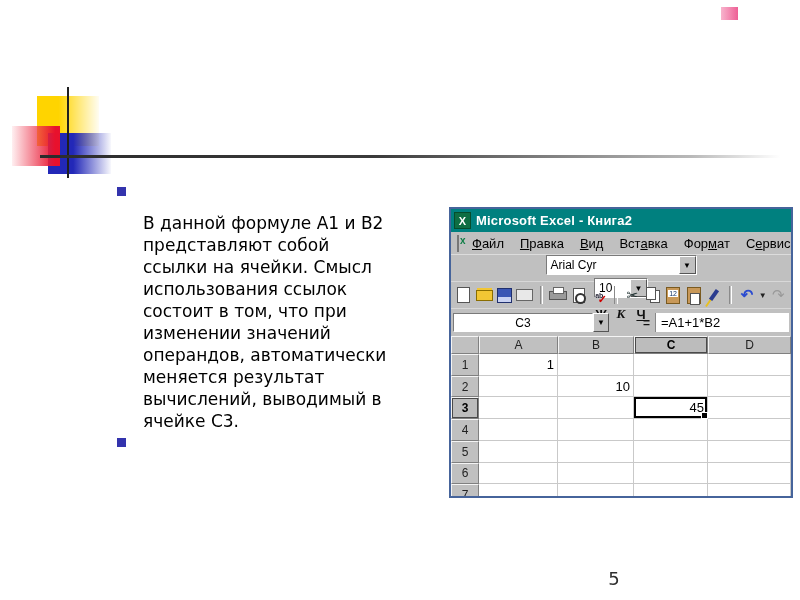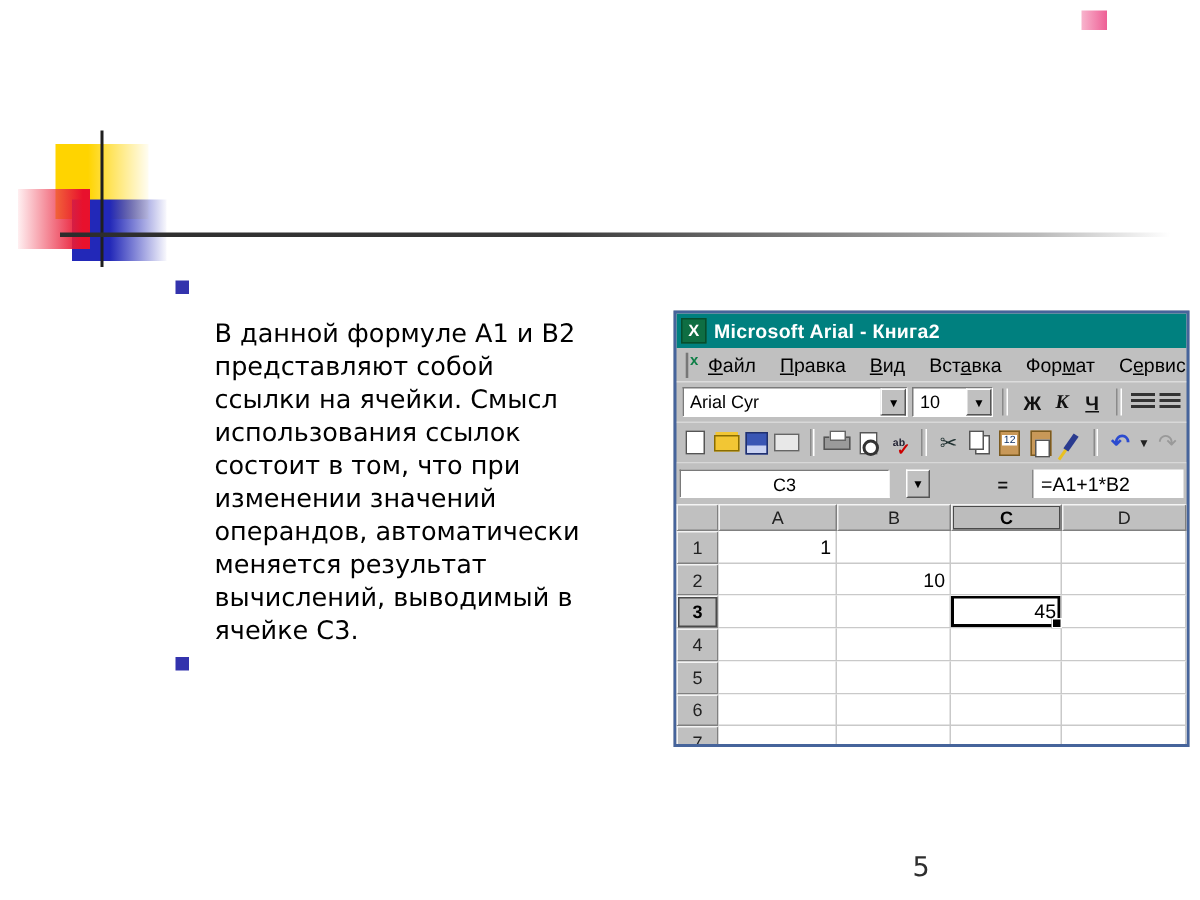--- a/index.html
+++ b/index.html
@@ -39,21 +39,21 @@
     display:flex;align-items:center;justify-content:center;border:1px solid #titles;border:1px solid #064d2d;}
   .xl-title-text{color:#fff;font-weight:bold;font-size:13px;letter-spacing:0.2px;}
 
   .xl-menu{height:22px;display:flex;align-items:center;gap:13px;padding:0 6px;border-bottom:1px solid #dcdcdc;}
   .menu-doc-icon{width:13px;height:15px;background:#fff;border:1px solid #777;position:relative;}
   .menu-doc-icon::before{content:"x";position:absolute;left:2px;top:-1px;color:#0e7e46;font-size:10px;font-weight:bold;}
   .menu-item{color:#000;font-size:13px;white-space:nowrap;}
   .menu-item u{text-decoration:underline;}
 
   .xl-bar{display:flex;align-items:center;padding:0 4px;gap:3px;border-bottom:1px solid #d8d8d8;}
-  .xl-fontbar{height:26px;}
+  .xl-fontbar{height:26px;flex-direction:column;}
   .combo{background:#fff;border:1px solid;border-color:#7a7a7a #fff #fff #7a7a7a;height:18px;
     display:flex;align-items:center;justify-content:space-between;padding-left:4px;font-size:12px;}
   .combo .arrow-btn{width:15px;height:16px;background:#c0c0c0;border:1px solid;
     border-color:#fff #555 #555 #fff;display:flex;align-items:center;justify-content:center;
     font-size:8px;color:#000;}
   .combo-font{width:145px;}
   .combo-size{width:48px;}
   .fmt-btn{width:20px;height:20px;display:flex;align-items:center;justify-content:center;
     font-size:13px;color:#111;}
   .fmt-bold{font-weight:bold;}
@@ -88,21 +88,21 @@
   .icon-paste::before{content:"";width:12px;height:15px;background:#c89858;border:1px solid #7a5a20;}
   .icon-paste::after{content:"";position:absolute;right:2px;bottom:1px;width:8px;height:10px;background:#fff;border:1px solid #555;}
   .icon-brush::before{content:"";width:4px;height:12px;background:#2a3b8f;transform:rotate(35deg);
     box-shadow:0 9px 0 -1px #e8c020;}
   .icon-undo{color:#2b4bd0;font-size:15px;font-weight:bold;}
   .icon-undo::before{content:"\21B6";}
   .icon-redo{color:#999;font-size:15px;}
   .icon-redo::before{content:"\21B7";}
   .drop-arrow{font-size:8px;color:#222;width:9px;}
 
-  .xl-formulabar{height:23px;background:#c0c0c0;display:flex;align-items:center;padding:2px 2px;gap:11px;}
+  .xl-formulabar{height:23px;background:#c0c0c0;display:flex;align-items:center;padding:2px 2px;gap:0;}
   .name-box{width:138px;height:17px;background:#fff;border:1px solid;border-color:#7a7a7a #fff #fff #7a7a7a;
     display:flex;align-items:center;justify-content:center;font-size:12px;}
   .name-arrow{width:14px;height:17px;background:#c0c0c0;border:1px solid;border-color:#fff #555 #555 #fff;
     display:flex;align-items:center;justify-content:center;font-size:8px;}
   .fb-gap{width:46px;display:flex;justify-content:flex-end;align-items:center;}
   .equals-btn{width:17px;height:15px;display:flex;align-items:center;justify-content:center;
     font-weight:bold;font-size:12px;color:#111;}
   .formula-field{flex:1;height:19px;background:#fff;border-left:1px solid #888;
     display:flex;align-items:center;padding-left:5px;font-size:13px;color:#000;}
 
@@ -147,21 +147,21 @@
       </div>
       <div class="bullet-item">
         <span class="bullet-marker"></span>
       </div>
     </div>
 
   <div class="excel">
 
     <div class="xl-title">
       <div class="xl-app-icon">X</div>
-      <div class="xl-title-text">Microsoft Arial - Книга2</div>
+      <div class="xl-title-text">Microsoft Excel - Книга2</div>
     </div>
 
     <div class="xl-menu">
       <div class="menu-doc-icon"></div>
       <span style="display:flex;gap:16px;">
           <span class="menu-item"><u>Ф</u>айл</span>
           <span class="menu-item"><u>П</u>равка</span>
           <span class="menu-item"><u>В</u>ид</span>
           <span class="menu-item">Вст<u>а</u>вка</span>
           <span class="menu-item">Фор<u>м</u>ат</span>

